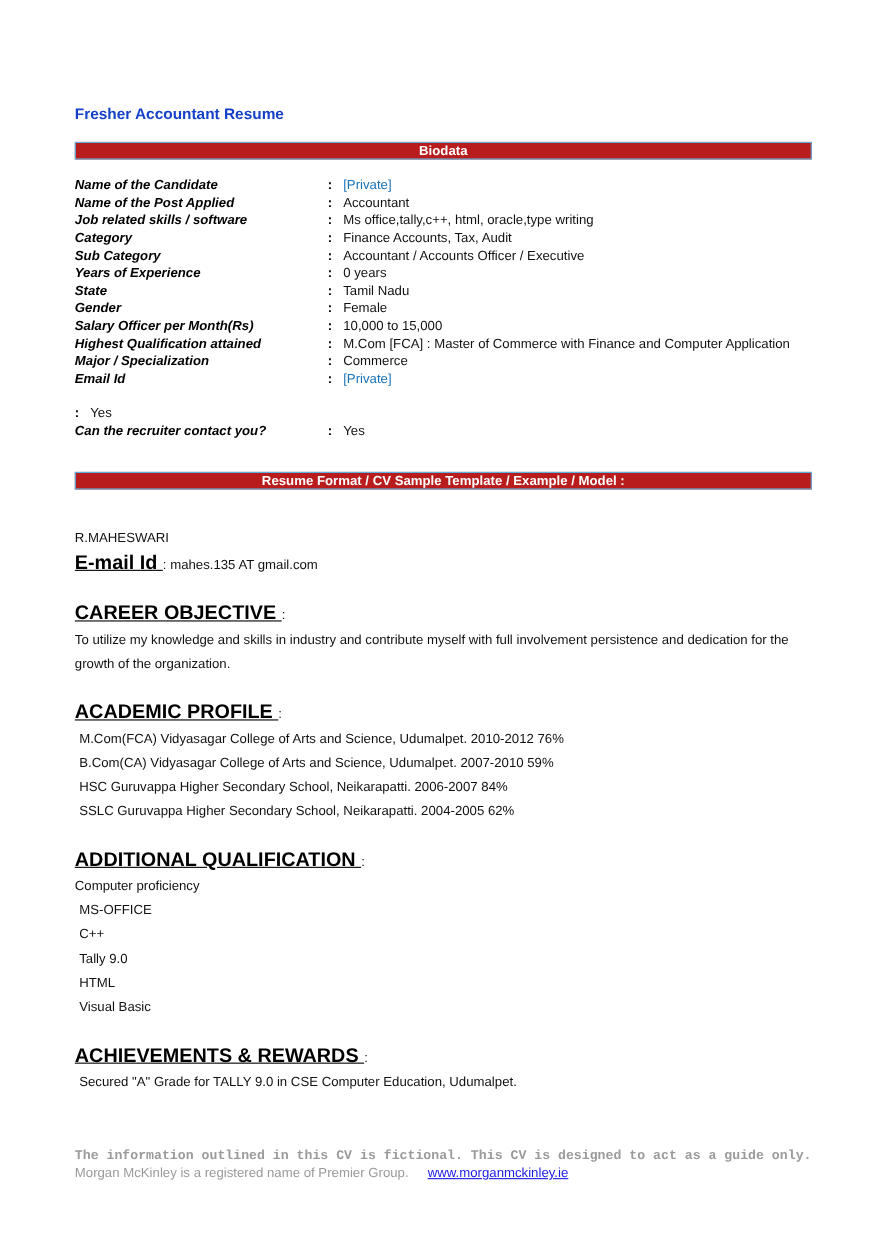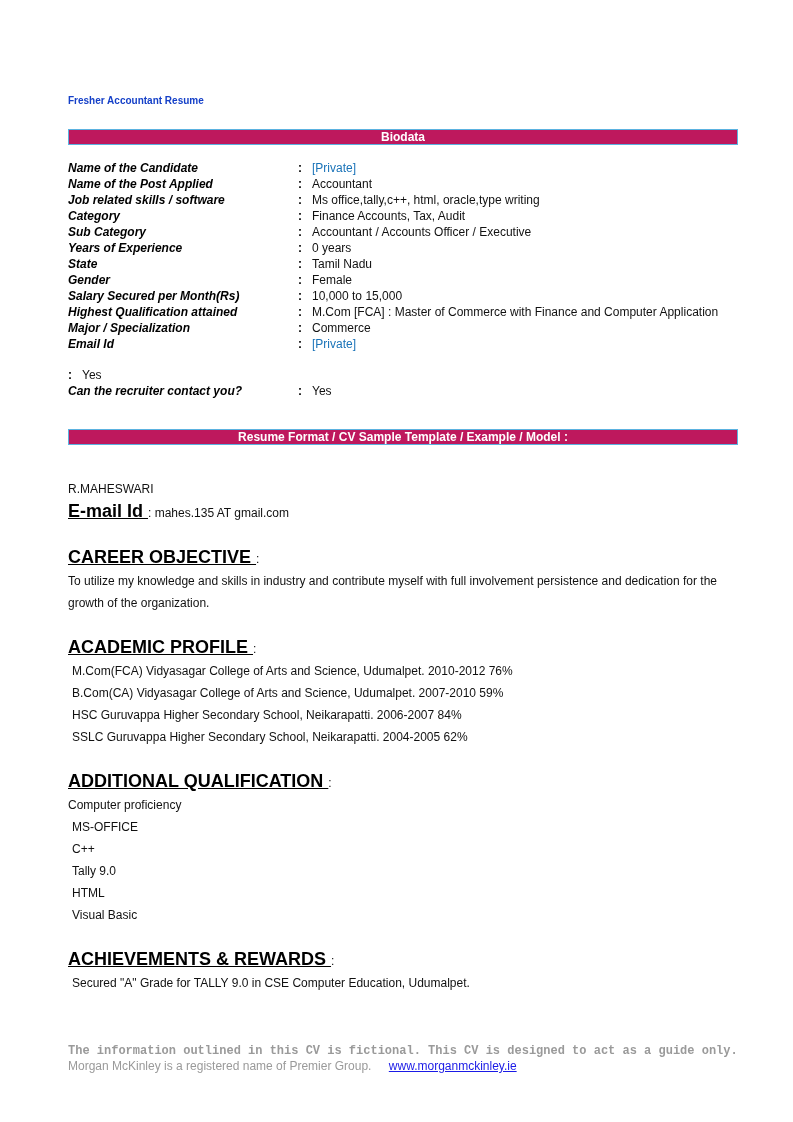--- a/index.html
+++ b/index.html
@@ -18,31 +18,31 @@
     .page {
       position: absolute;
       left: 68px;
       top: 0;
       width: 670px;
     }
     .doc-title {
       position: absolute;
       top: 95px;
       left: 0;
-      font-size: 10px;
+      font-size: 14px;
       font-weight: bold;
       color: #1540c8;
       white-space: nowrap;
     }
     .bar {
       position: absolute;
       left: 0;
       width: 668px;
       height: 14px;
-      background: #be185d;
+      background: #b91c1c;
       border: 1px solid #5bb2e0;
       color: #ffffff;
       font-weight: bold;
       font-size: 12px;
       line-height: 14px;
       text-align: center;
       white-space: nowrap;
     }
     .bar.biodata { top: 129px; }
     .bar.resume { top: 429px; }
@@ -187,21 +187,21 @@
       <span class="bio-label">State</span>
       <span class="bio-colon">:</span>
       <span class="bio-value">Tamil Nadu</span>
     </div>
     <div class="bio-row">
       <span class="bio-label">Gender</span>
       <span class="bio-colon">:</span>
       <span class="bio-value">Female</span>
     </div>
     <div class="bio-row">
-      <span class="bio-label">Salary Secured per Month(Rs)</span>
+      <span class="bio-label">Salary Officer per Month(Rs)</span>
       <span class="bio-colon">:</span>
       <span class="bio-value">10,000 to 15,000</span>
     </div>
     <div class="bio-row">
       <span class="bio-label">Highest Qualification attained</span>
       <span class="bio-colon mid">:</span>
       <span class="bio-value">M.Com [FCA] : Master of Commerce with Finance and Computer Application</span>
     </div>
     <div class="bio-row">
       <span class="bio-label">Major / Specialization</span>

